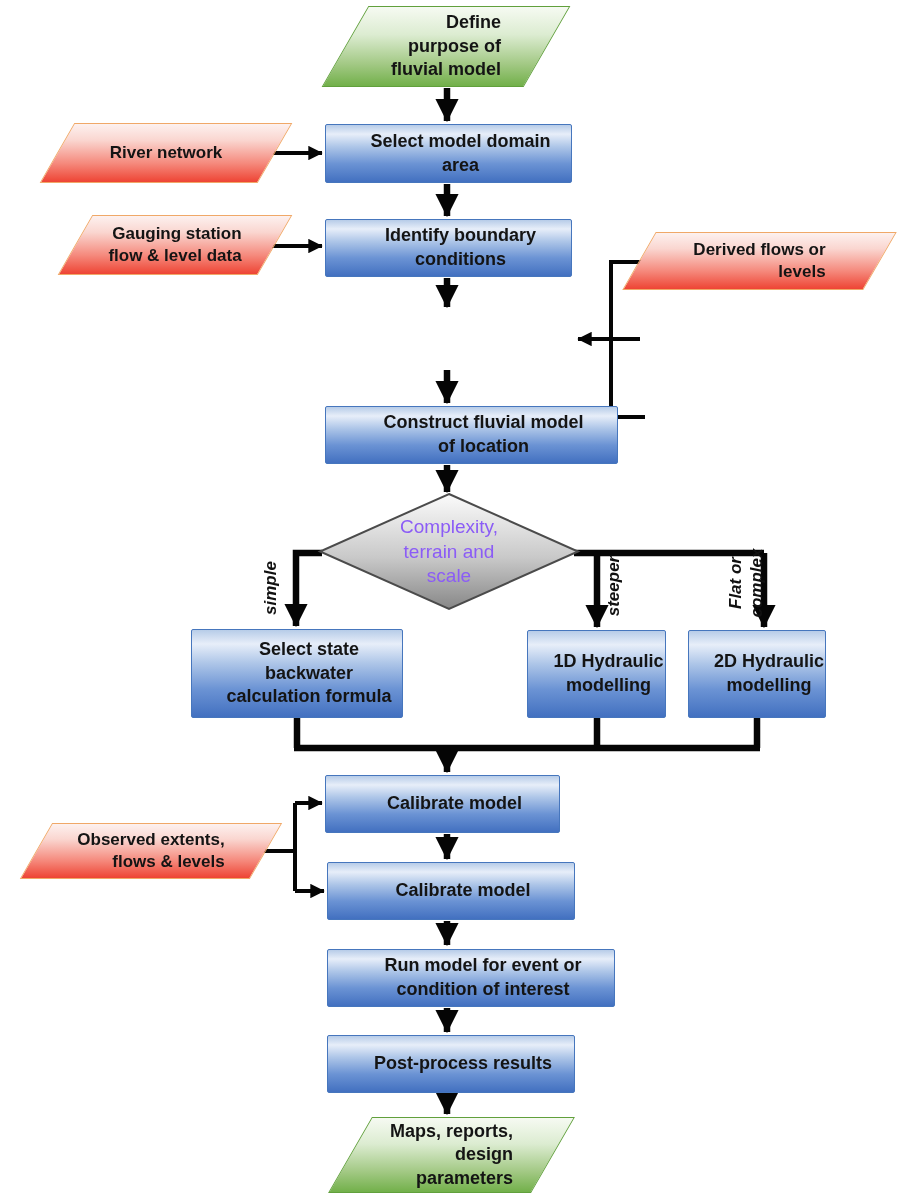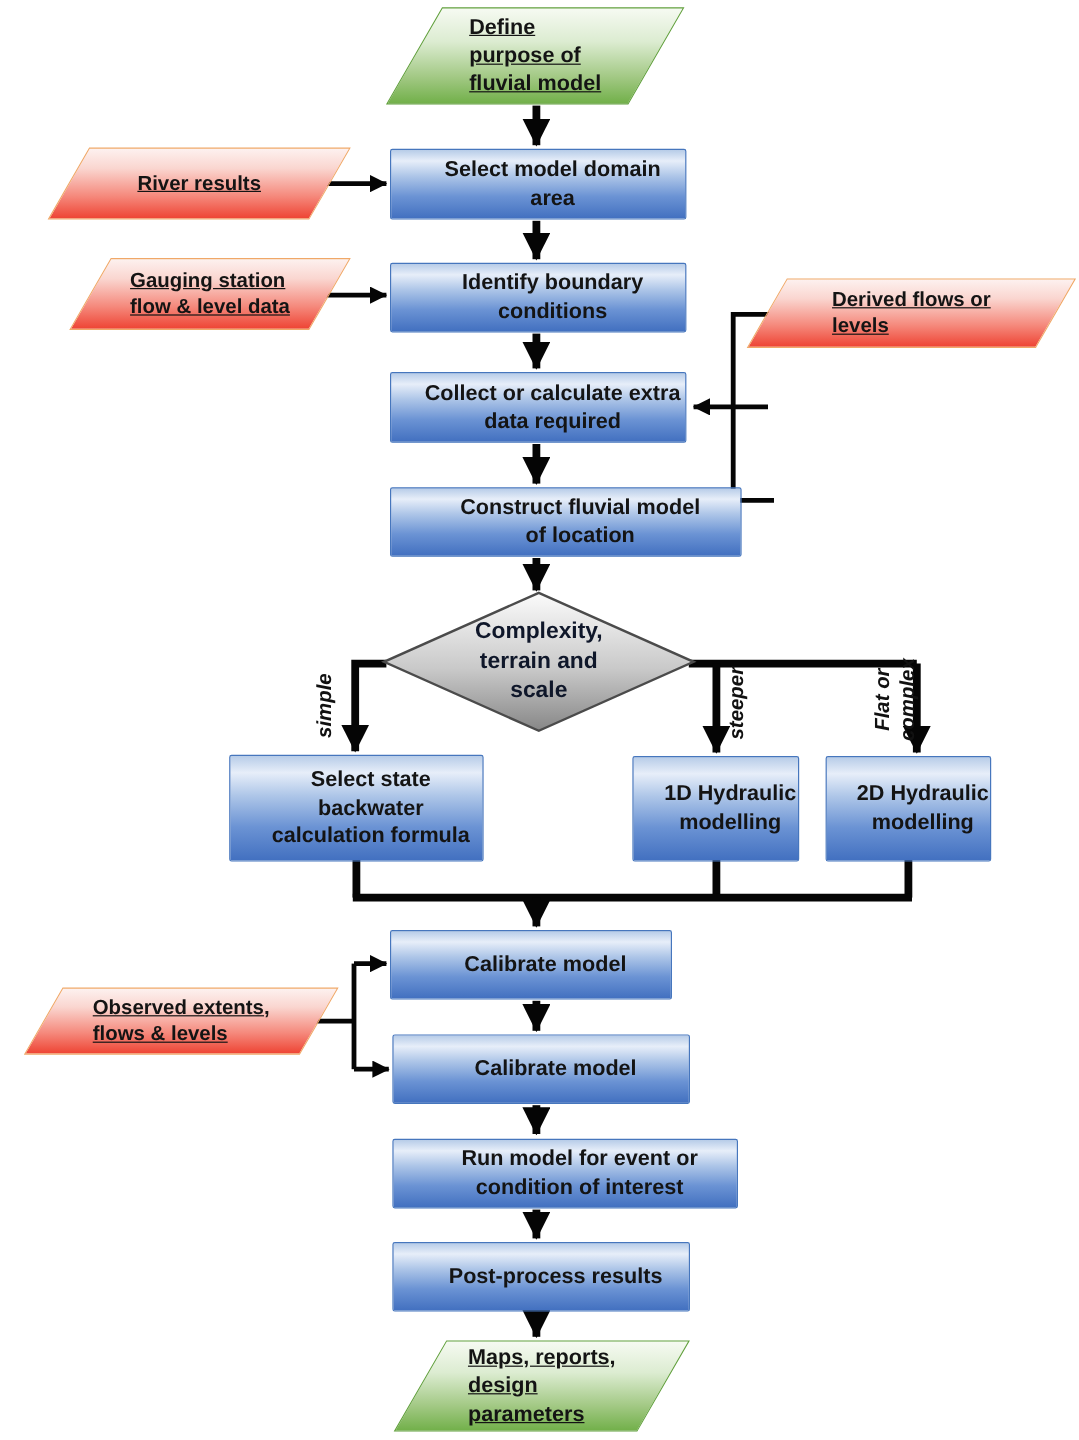--- a/index.html
+++ b/index.html
@@ -13,26 +13,26 @@
   .process{background:linear-gradient(180deg,#b7cce8 0%,#e7eef9 16%,#aec6e8 38%,#6b93d4 68%,#4270c0 100%);
            border:1.6px solid #4676bd;border-radius:2px;padding-left:24px;}
   .pgram{position:absolute;}
   .pgram-inner{position:absolute;top:0;bottom:0;transform:skewX(-30deg);
                border:1.6px solid;box-sizing:border-box;}
   .input .pgram-inner{background:linear-gradient(180deg,#fdf1ef 0%,#fad6d0 28%,#f5897c 68%,#ee4434 100%);
                       border-color:#f0a868;}
   .output .pgram-inner{background:linear-gradient(180deg,#f6faf2 0%,#dcecd1 35%,#a3c985 72%,#72b04a 100%);
                        border-color:#61a03c;}
   .pgram .lbl{position:absolute;inset:0;display:flex;align-items:center;justify-content:center;
-              text-align:left;font-weight:700;color:#141414;font-size:17px;line-height:1.3;
-              white-space:pre-line;text-decoration:underline;}
+              text-align:right;font-weight:700;color:#141414;font-size:17px;line-height:1.3;
+              white-space:pre-line;}
   .output .lbl{font-size:18px;}
   .diamond-svg{position:absolute;}
   .dialbl{position:absolute;display:flex;align-items:center;justify-content:center;text-align:center;
-          font-weight:700;font-size:19px;line-height:1.3;color:#0f172a;white-space:pre-line;}
+          font-weight:400;font-size:19px;line-height:1.3;color:#8b5cf6;white-space:pre-line;}
   .rot{position:absolute;transform:rotate(-90deg);font-weight:700;font-style:italic;
        font-size:17px;color:#111;text-align:center;white-space:pre-line;}
   path.c, line.c{stroke:#050505;fill:none;}
   .w6{stroke-width:6.5;}
   .w4{stroke-width:4;}
 </style>
 </head>
 <body>
 
 <div class="canvas">
@@ -81,39 +81,35 @@
 
   <div class="pgram output" style="left:322px;top:6px;width:248px;height:81px">
     <div class="pgram-inner" style="left:23px;right:23px"></div>
     <span class="lbl">Define
 purpose of
 fluvial model</span>
   </div>
 
   <div class="pgram input" style="left:40px;top:123px;width:252px;height:60px">
     <div class="pgram-inner" style="left:17px;right:17px"></div>
-    <span class="lbl">River results</span>
+    <span class="lbl">River network</span>
   </div>
   <div class="pgram input" style="left:58px;top:215px;width:234px;height:60px">
     <div class="pgram-inner" style="left:17px;right:17px"></div>
     <span class="lbl">Gauging station
 flow &amp; level data</span>
   </div>
 
   <div class="node process" style="left:325px;top:124px;width:247px;height:59px">
     <span>Select model domain
 area</span>
   </div>
   <div class="node process" style="left:325px;top:219px;width:247px;height:58px">
     <span>Identify boundary
 conditions</span>
-  </div>
-  <div class="node process" style="left:325px;top:310px;width:247px;height:59px">
-    <span>Collect or calculate extra
-data required</span>
   </div>
   <div class="node process" style="left:325px;top:406px;width:293px;height:58px">
     <span>Construct fluvial model
 of location</span>
   </div>
 
   <div class="pgram input" style="left:622px;top:232px;width:275px;height:58px">
     <div class="pgram-inner" style="left:17px;right:17px"></div>
     <span class="lbl">Derived flows or
 levels</span>

